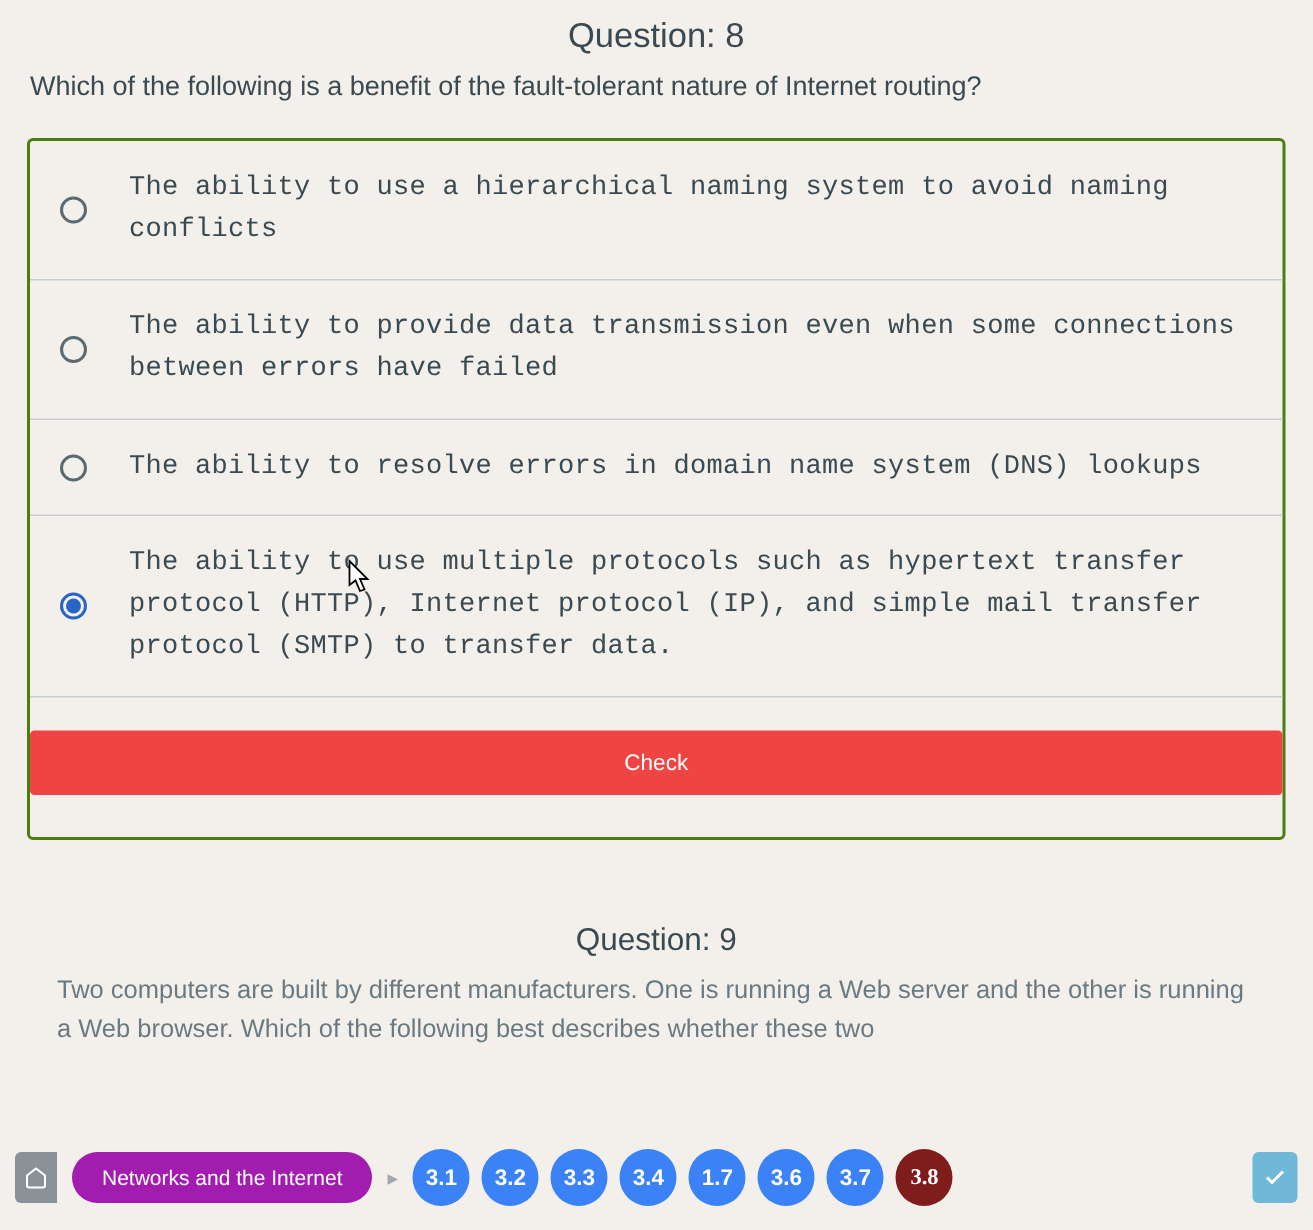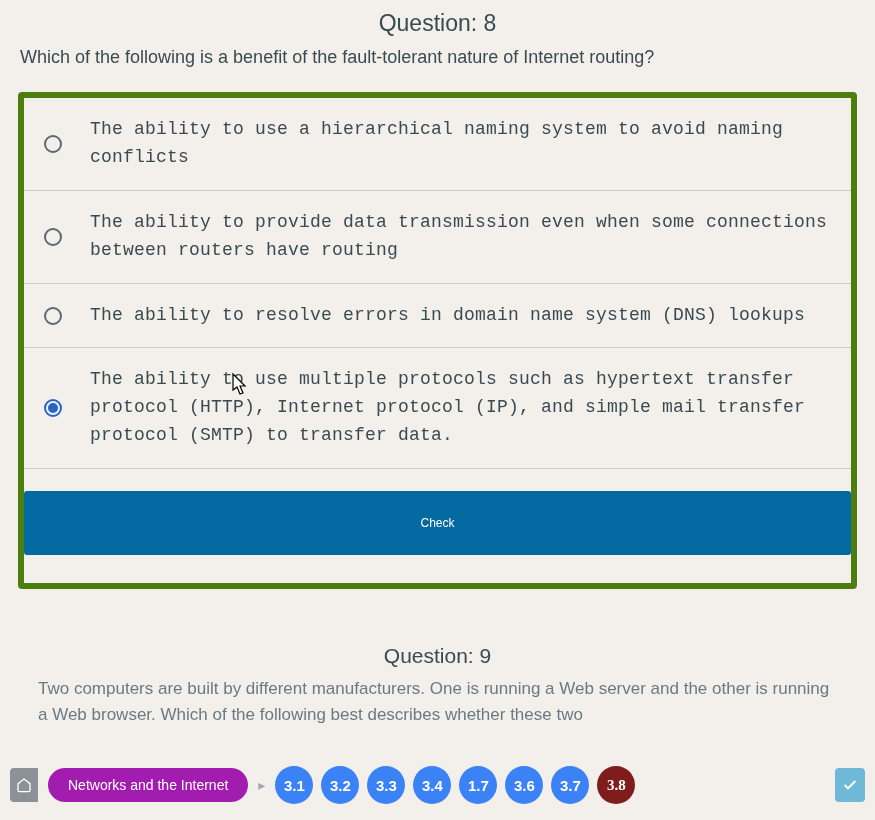--- a/index.html
+++ b/index.html
@@ -21,21 +21,21 @@
       color: #3a4a52;
       padding: 10px 0;
     }
     .question-prompt {
       font-size: 18px;
       color: #3a4a52;
       margin-bottom: 24px;
       padding: 0 2px;
     }
     .options-container {
-      border: 6px solid #4d7c0f;
+      border: 2px solid #4d7c0f;
       border-radius: 4px;
       background: #f3f0eb;
     }
     .option-row {
       display: flex;
       align-items: center;
       padding: 18px 20px;
       border-bottom: 1px solid #c5cdd0;
       cursor: pointer;
     }
@@ -69,25 +69,25 @@
       font-size: 18px;
       color: #3a4a52;
       line-height: 1.55;
       letter-spacing: 0.2px;
     }
     .check-button-wrap {
       padding: 22px 0 28px;
     }
     .check-button {
       width: 100%;
-      background: #0369a1;
+      background: #ef4444;
       color: #ffffff;
       border: none;
-      padding: 25px 0;
-      font-size: 12px;
+      padding: 13px 0;
+      font-size: 15px;
       font-weight: 500;
       border-radius: 3px;
       cursor: pointer;
     }
     .spacer-q8 { height: 55px; }
     .q9-title {
       text-align: center;
       font-size: 21px;
       color: #3a4a52;
       padding-bottom: 8px;
@@ -186,21 +186,21 @@
   <div class="question-number">Question: 8</div>
   <div class="question-prompt">Which of the following is a benefit of the fault-tolerant nature of Internet routing?</div>
 
   <div class="options-container">
     <div class="option-row">
       <div class="radio-circle"></div>
       <div class="option-text">The ability to use a hierarchical naming system to avoid naming conflicts</div>
     </div>
     <div class="option-row">
       <div class="radio-circle"></div>
-      <div class="option-text">The ability to provide data transmission even when some connections between routers have routing</div>
+      <div class="option-text">The ability to provide data transmission even when some connections between errors have failed</div>
     </div>
     <div class="option-row">
       <div class="radio-circle"></div>
       <div class="option-text">The ability to resolve errors in domain name system (DNS) lookups</div>
     </div>
     <div class="option-row">
       <div class="radio-circle selected"></div>
       <div class="option-text">The ability to use multiple protocols such as hypertext transfer protocol (HTTP), Internet protocol (IP), and simple mail transfer protocol (SMTP) to transfer data.</div>
     </div>
     <div class="check-button-wrap">

